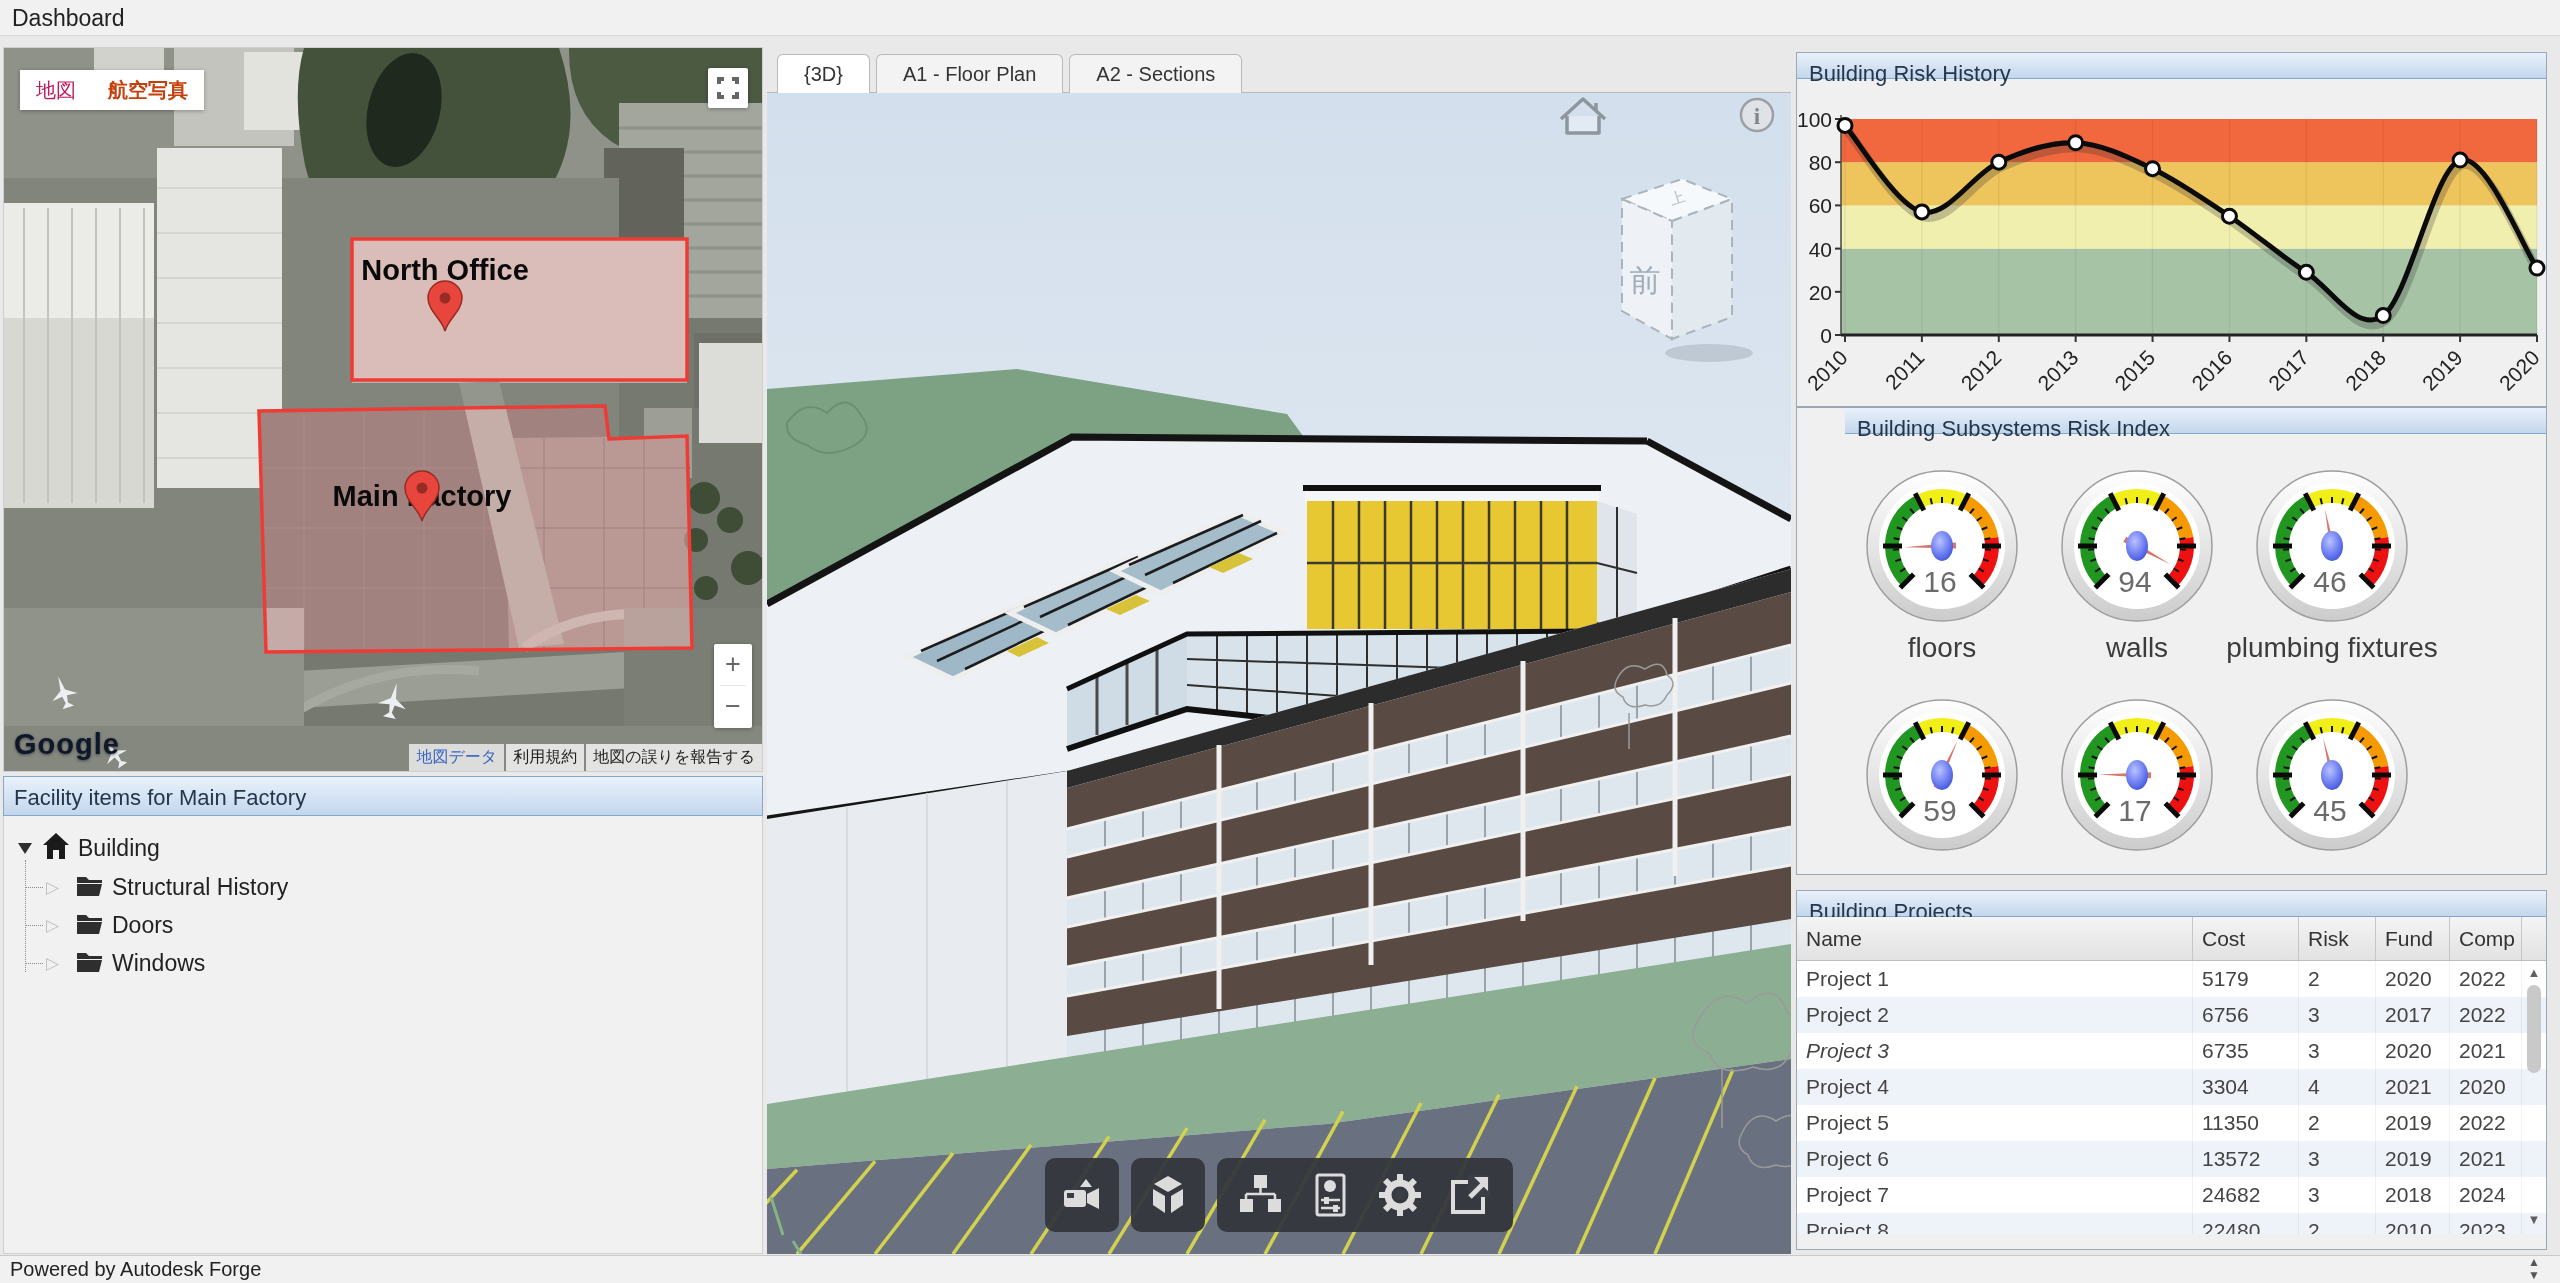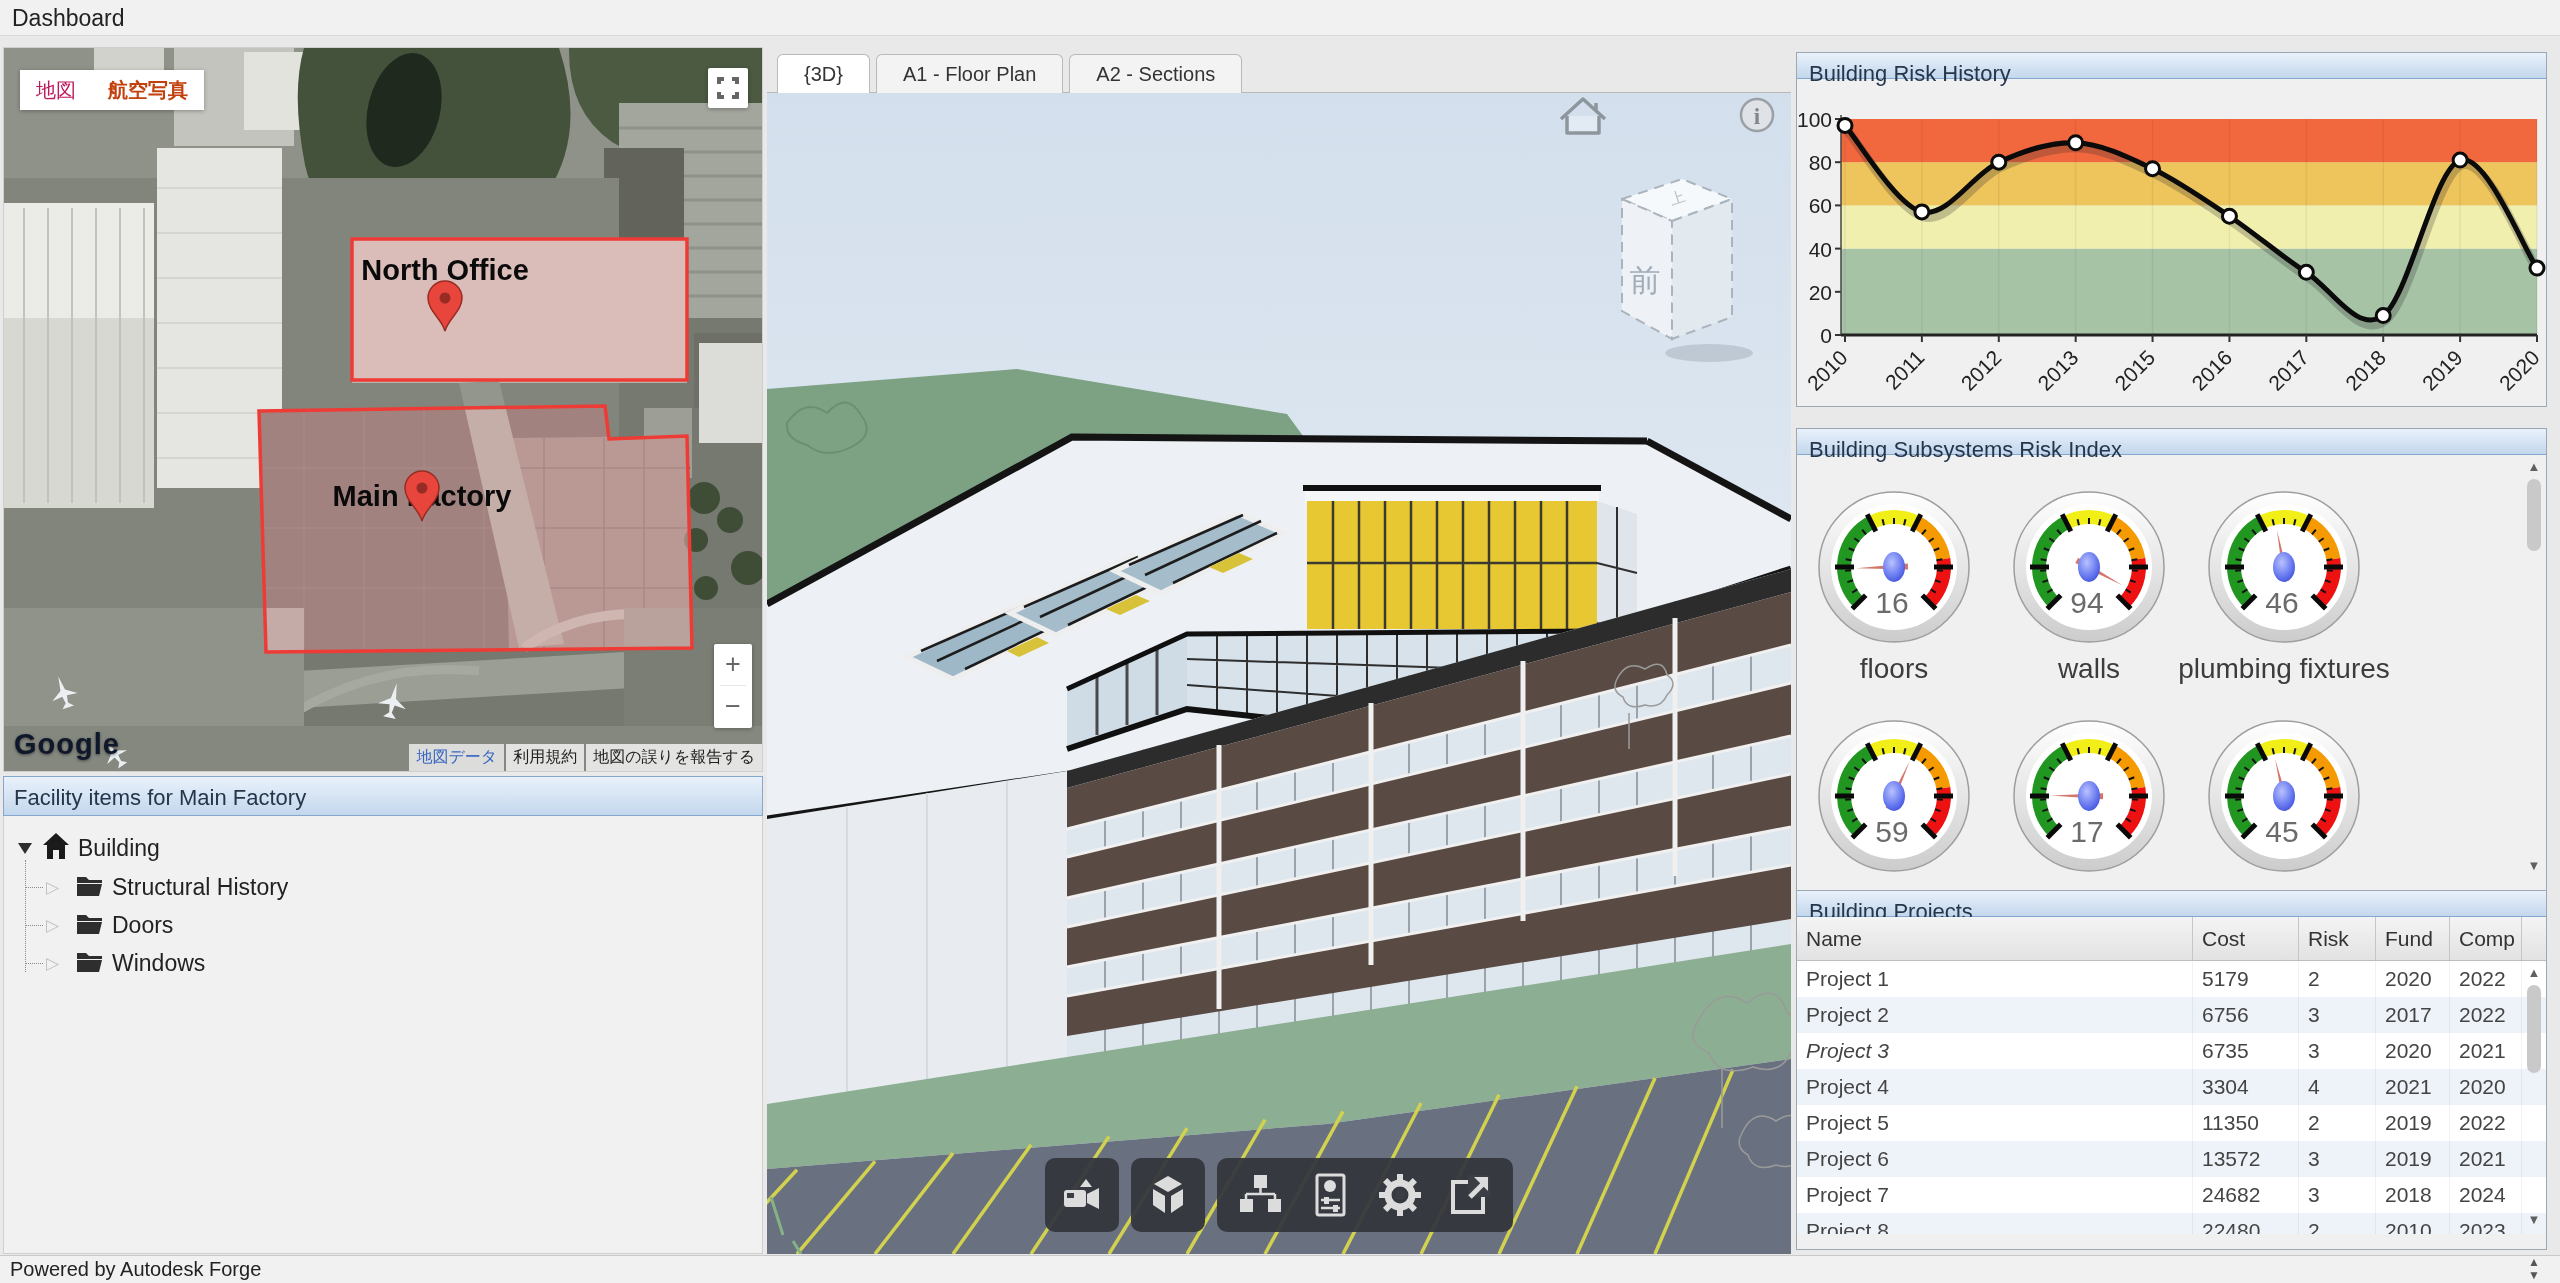--- a/index.html
+++ b/index.html
@@ -57,21 +57,21 @@
     display:flex; align-items:center; justify-content:center; cursor:pointer; }
   .tgroup { display:flex; background:rgba(52,55,60,.95); border-radius:10px; padding:0 8px; }
   .ticon { width:70px; height:74px; display:flex; align-items:center; justify-content:center; cursor:pointer; }
 
   
   .right-col { position:absolute; left:1796px; top:0; width:751px; height:1283px; }
   .panel { position:absolute; left:0; width:751px; background:#f0f0f0; border:1px solid #9aa7b5; }
   .phdr { height:26px; background:linear-gradient(#e9f1fb,#c3d7ec); border-bottom:1px solid #84a7cd; position:relative; }
   .phdr span { position:absolute; left:12px; top:8px; font-size:22px; color:#24364c; }
   #panel-risk { top:52px; height:355px; }
-  #panel-sub { top:428px; height:468px; }
+  #panel-sub { top:407px; height:468px;padding-left:48px; }
   #panel-proj { top:890px; height:360px; }
   .chart-body { position:relative; width:749px; height:312px; }
   .gauge-body { position:relative; width:749px; height:425px; overflow:hidden; }
   .gcell { position:absolute; width:160px; }
   .glabel { position:absolute; left:-70px; top:162px; width:300px; text-align:center;
     font-size:28px; color:#3c3c3c; white-space:nowrap; }
   .vscroll { position:absolute; right:2px; top:4px; width:20px; bottom:4px; }
   .vscroll .arr { position:absolute; left:0; width:20px; height:18px; text-align:center; font-size:13px; color:#606060; }
   .vscroll .thumb { position:absolute; left:3px; width:14px; background:#c9c9c9; border-radius:7px; }
 

